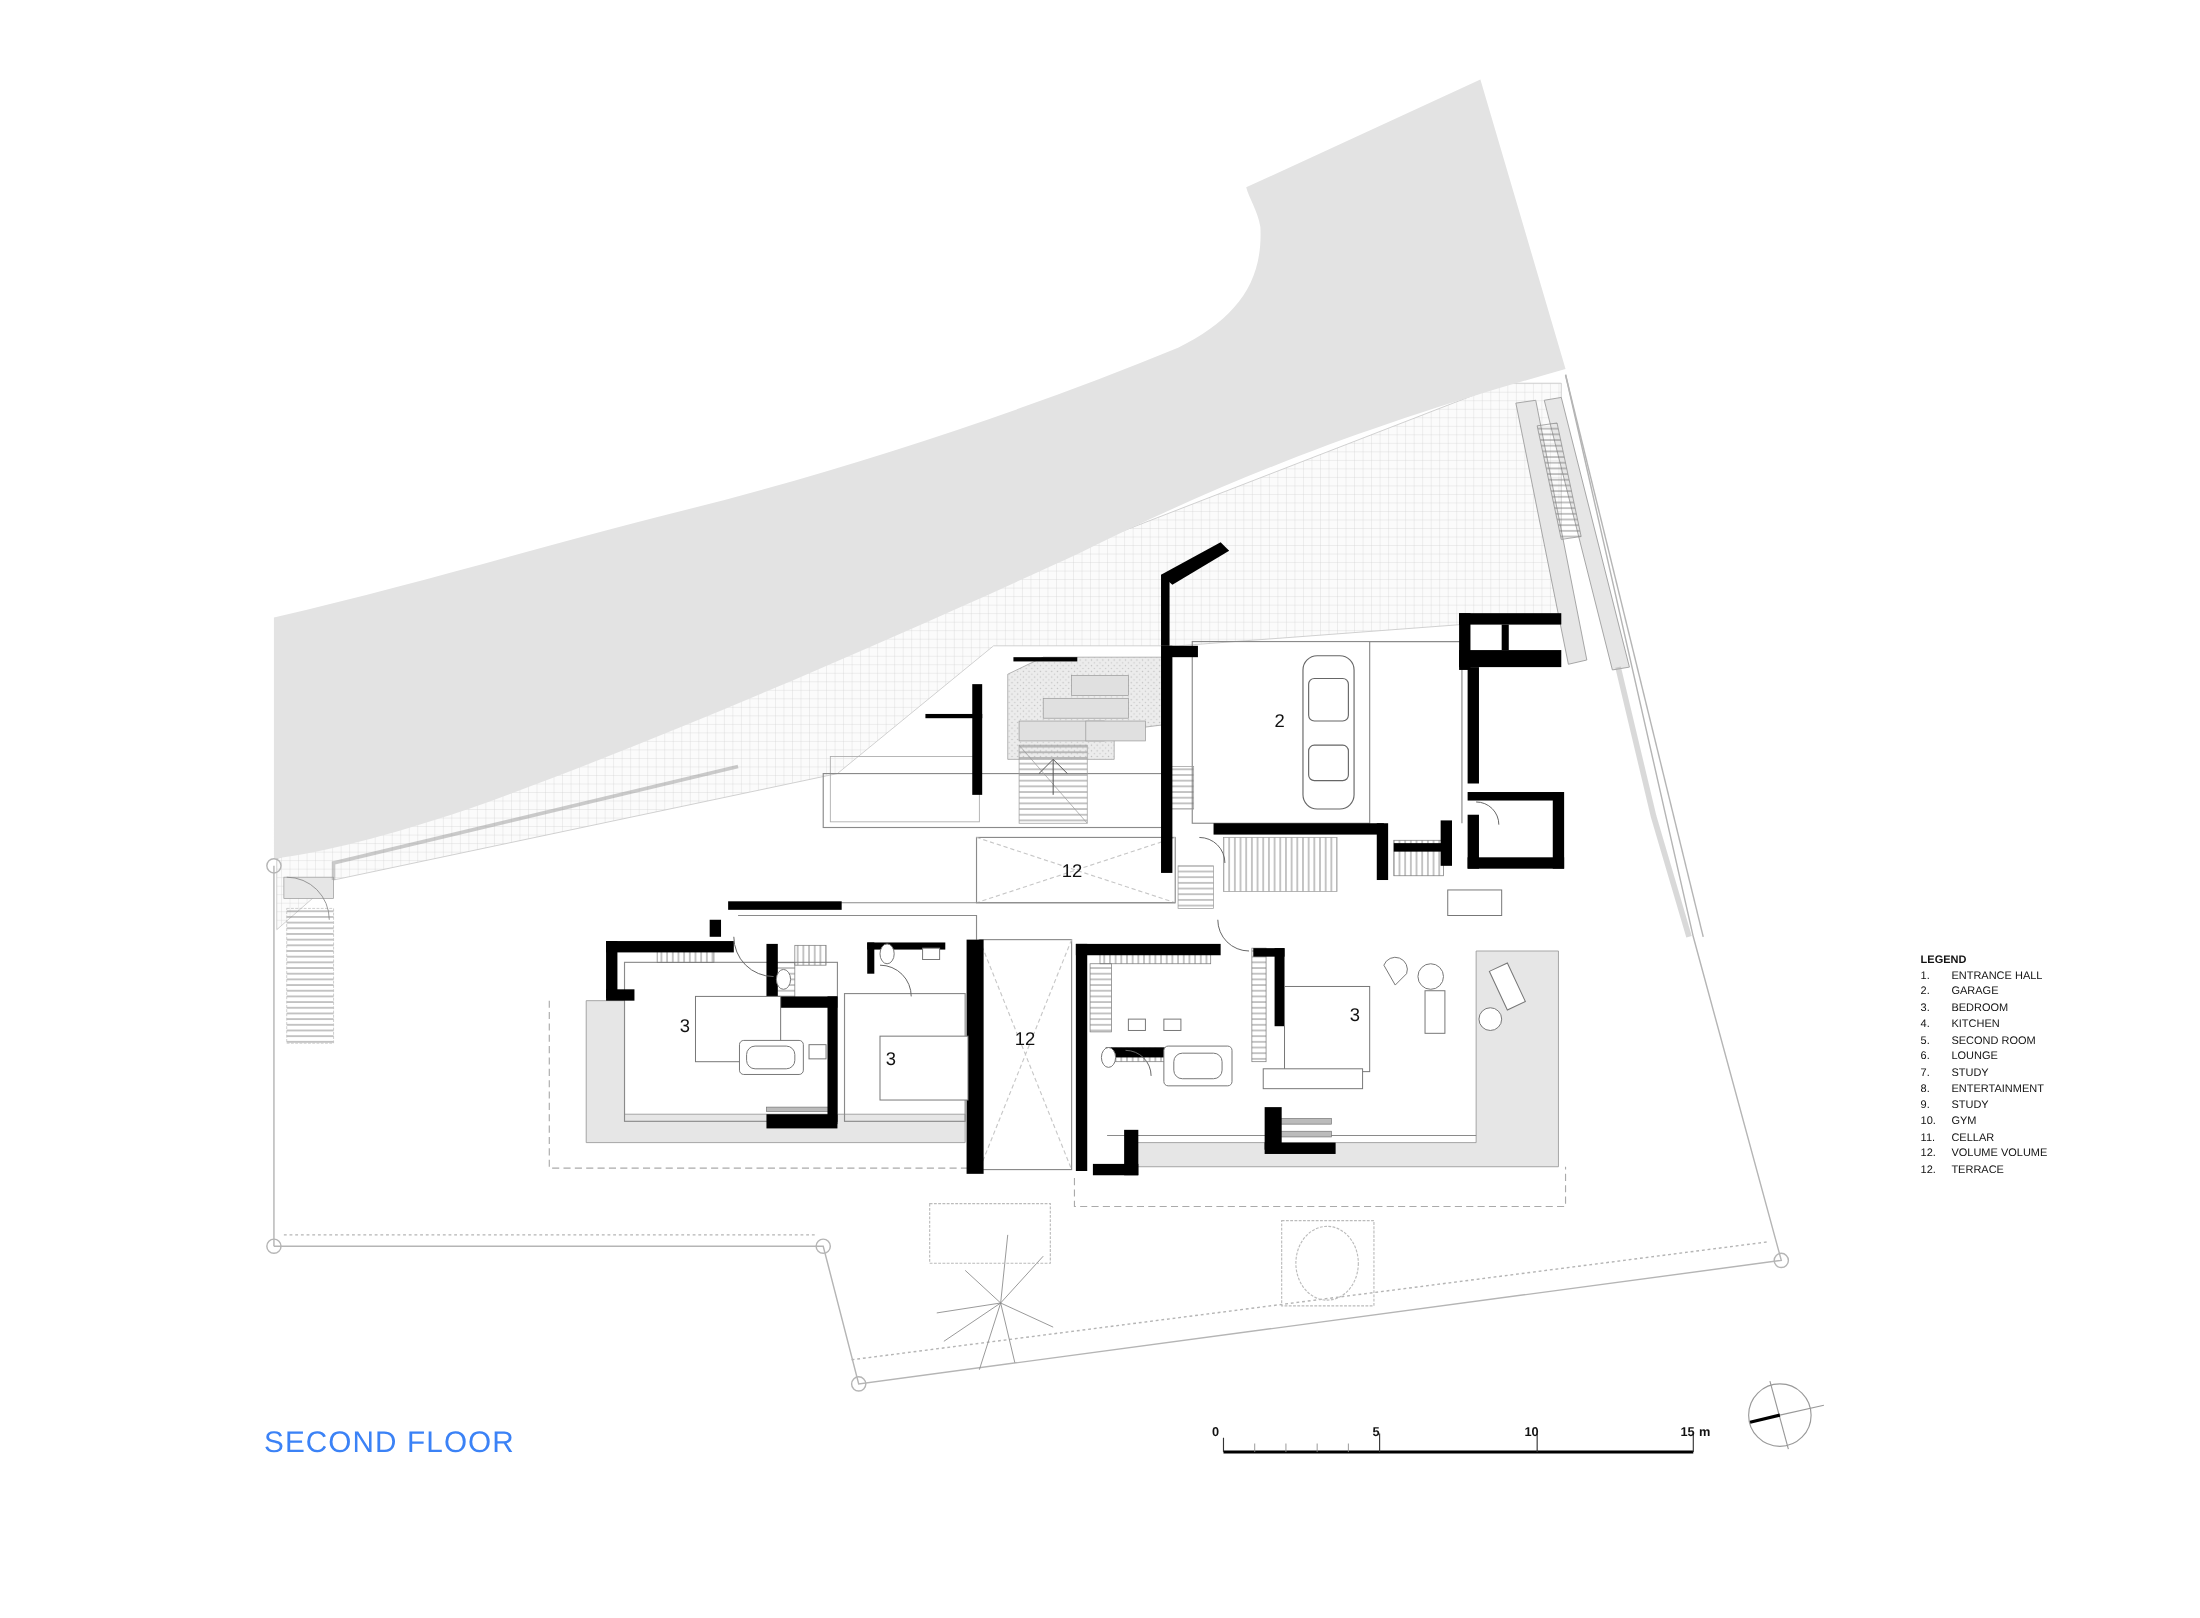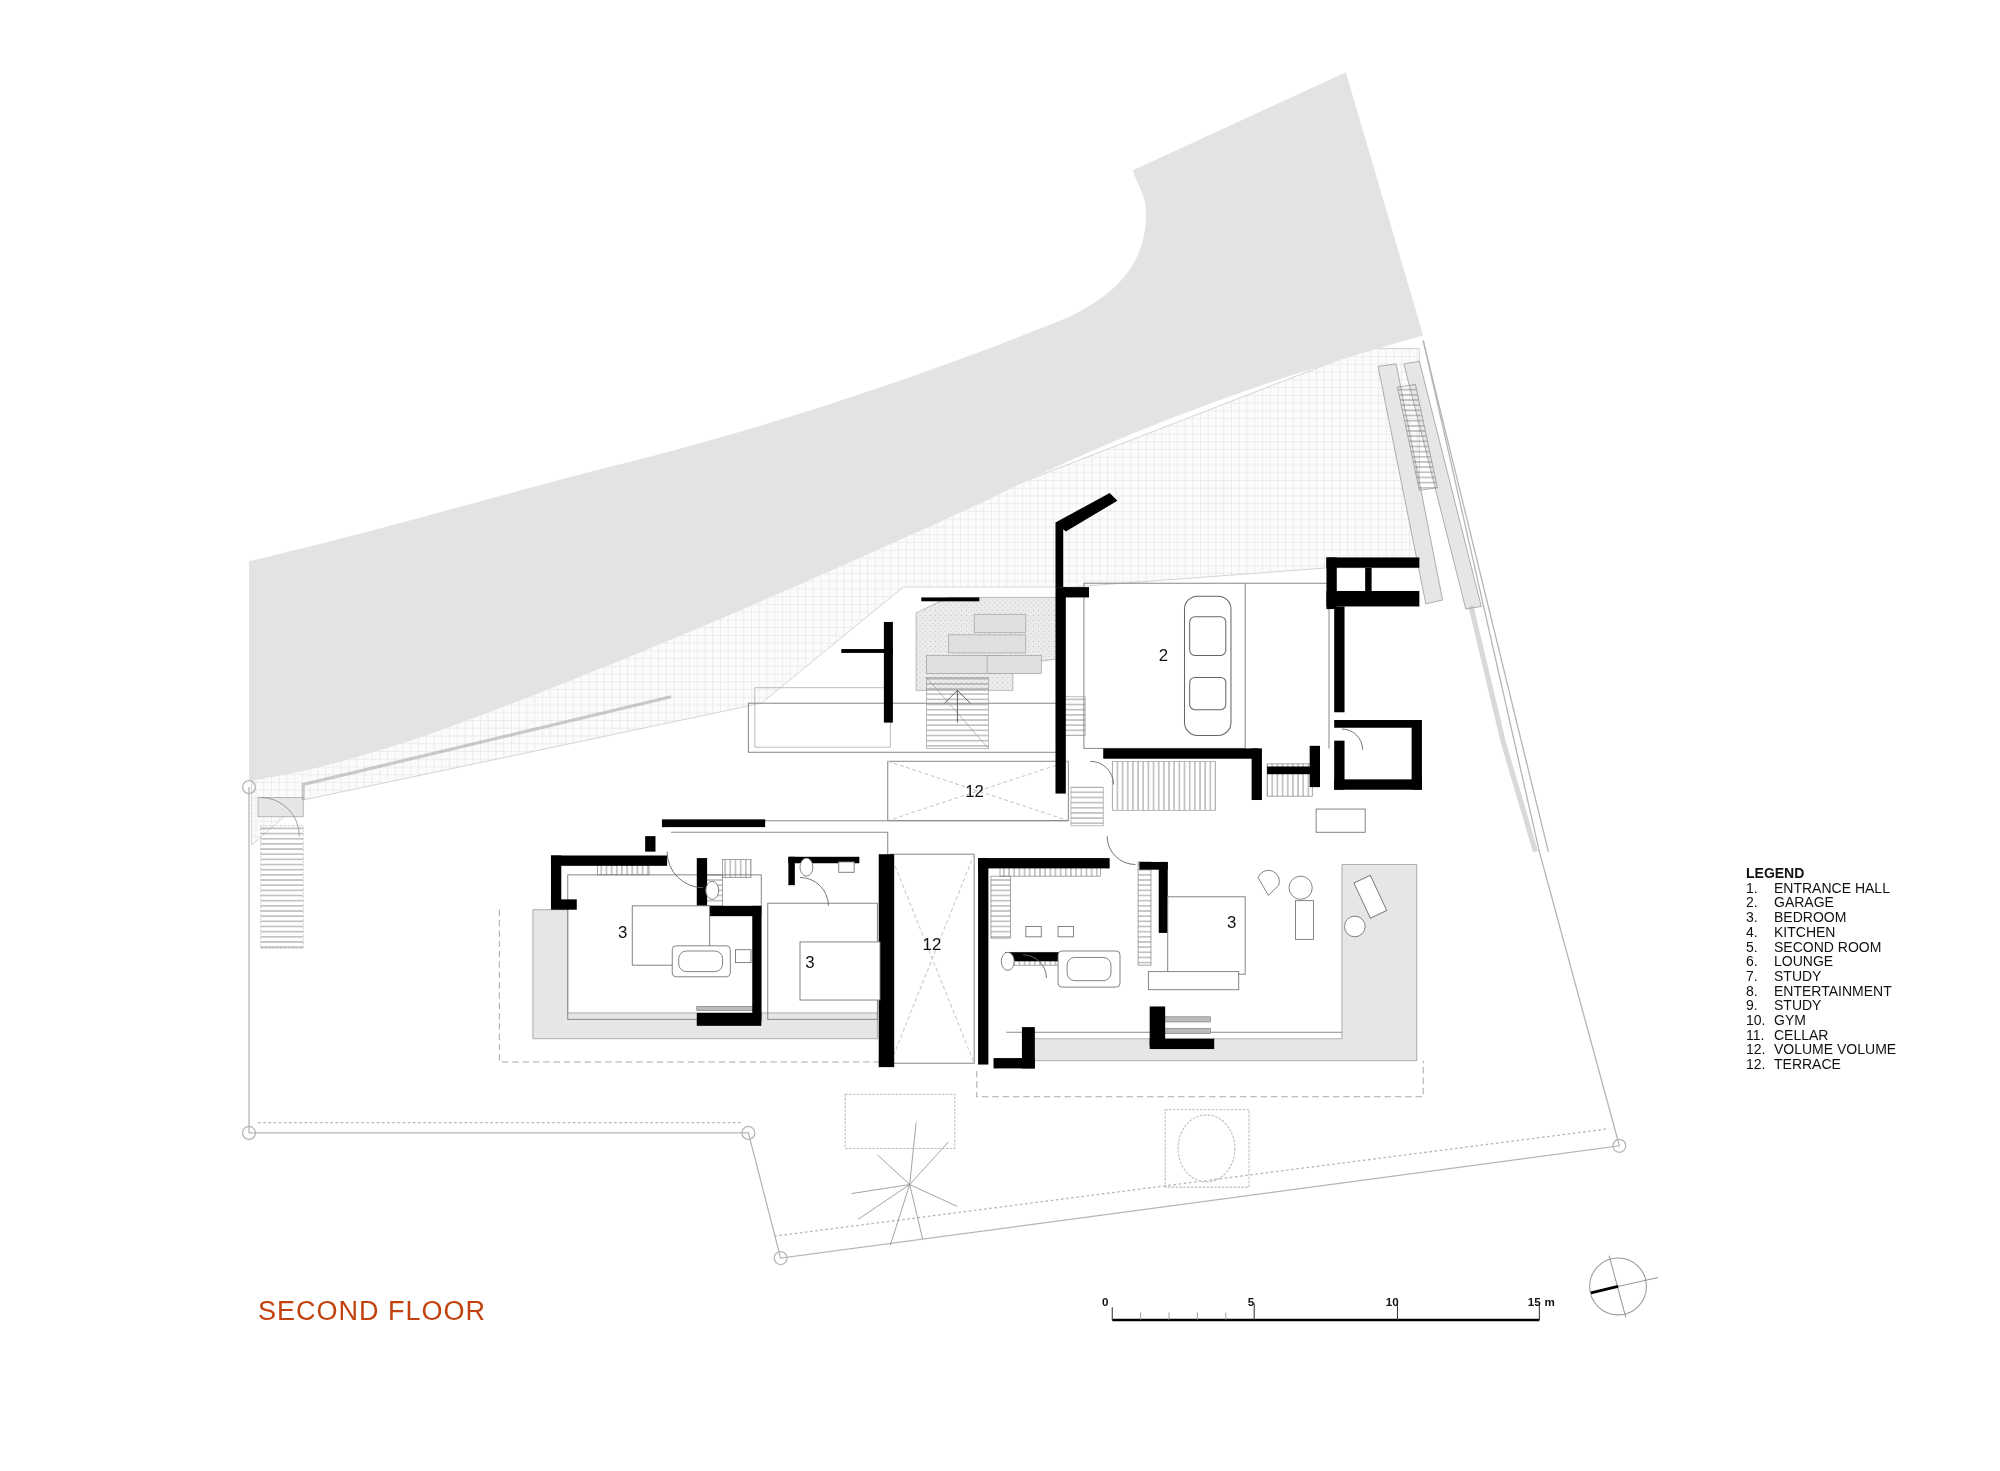--- a/index.html
+++ b/index.html
@@ -1,22 +1,22 @@
 <!DOCTYPE html>
 <html><head>
 <meta charset="utf-8">
 <style>
   html, body { margin: 0; padding: 0; background: #ffffff; }
   body { width: 2000px; height: 1471px; position: relative; overflow: hidden;
          font-family: "Liberation Sans", sans-serif; }
   #plan { position: absolute; left: 0; top: 0; width: 2000px; height: 1471px; }
   .room-label { font-family: "Liberation Sans", sans-serif; font-size: 13px; fill: #111; }
-  .title { position: absolute; left: 258px; top: 1296px; font-size: 27px; letter-spacing: 1px;
-           color: #c2410c; font-family: "Liberation Sans", sans-serif; }
-  .legend { position: absolute; left: 1746px; top: 866px; font-size: 14px; line-height: 14.7px;
+  .title { position: absolute; left: 240px; top: 1296px; font-size: 27px; letter-spacing: 1px;
+           color: #3b82f6; font-family: "Liberation Sans", sans-serif; }
+  .legend { position: absolute; left: 1746px; top: 866px; font-size: 10px; line-height: 14.7px;
             color: #111; font-family: "Liberation Sans", sans-serif; }
   .legend .legend-head { font-weight: bold; }
   .legend .row { display: flex; }
   .legend .num { width: 28px; }
   .scale-lbl { font-family: "Liberation Sans", sans-serif; font-size: 9px; font-weight: bold; fill: #111; }
 </style>
 </head>
 <body>
 
 <svg id="plan" viewBox="0 0 1550 1140" preserveAspectRatio="none" xmlns="http://www.w3.org/2000/svg">

